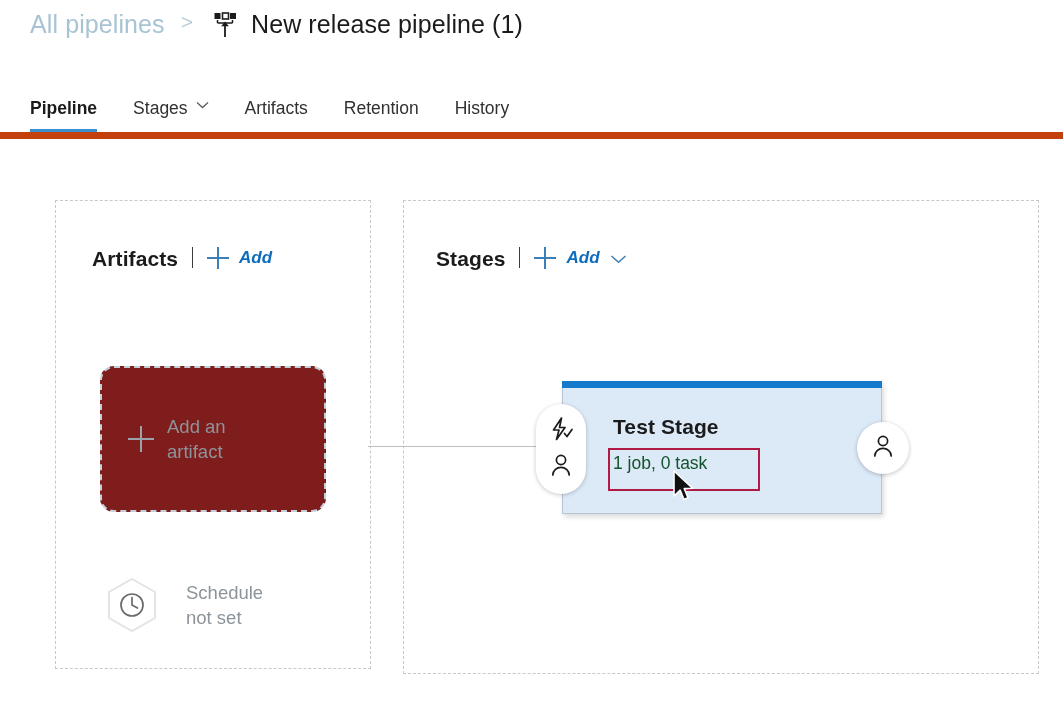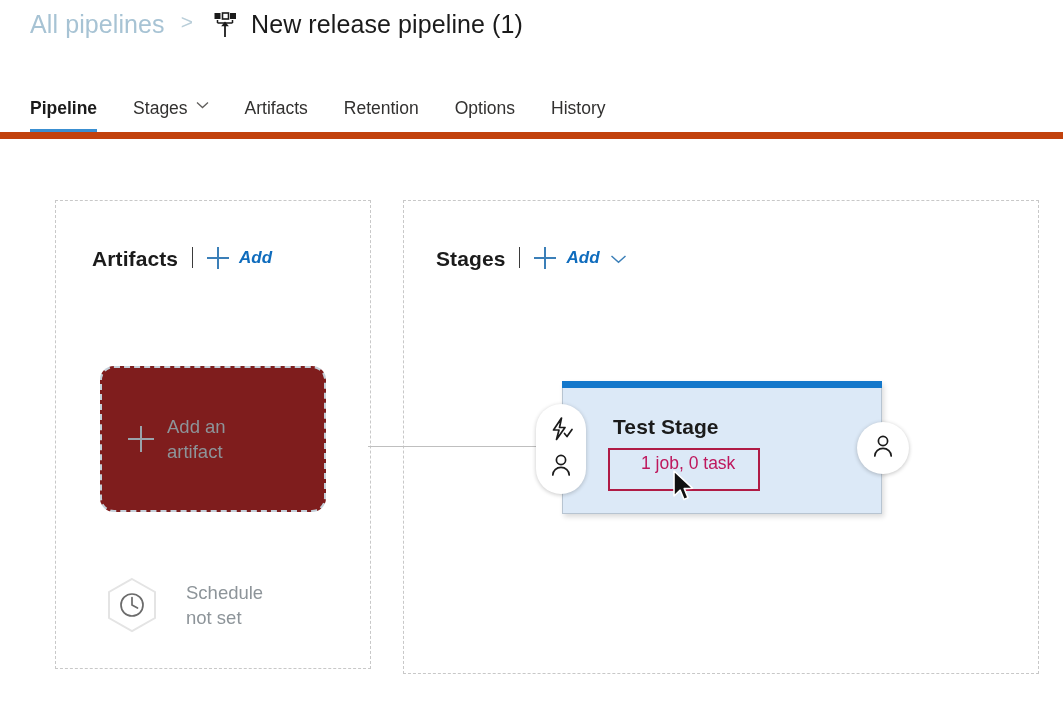--- a/index.html
+++ b/index.html
@@ -289,23 +289,22 @@
     width: 152px;
     height: 43px;
     border: 2px solid #b01b45;
     box-sizing: border-box;
   }
   .stage-jobs {
     position: absolute;
     left: 613px;
     top: 453px;
     font-size: 17.5px;
-    color: #be185d;
-    cursor: pointer;
-    margin-left: 28px;
+    color: #14532d;
+    cursor: pointer;
   }
 
   
   .pre-pill {
     position: absolute;
     left: 536px;
     top: 404px;
     width: 50px;
     height: 90px;
     background: #ffffff;
@@ -377,23 +376,20 @@
         </svg>
       </span>
     </div>
     <div class="tab">
       <span>Artifacts</span>
     </div>
     <div class="tab">
       <span>Retention</span>
     </div>
     <div class="tab">
-      <span>Options</span>
-    </div>
-    <div class="tab">
       <span>History</span>
     </div>
   </div>
 </div>
 
 <div class="artifacts-box"></div>
 
 <div class="section-head artifacts">
   <span class="section-title">Artifacts</span>
   <span class="divider-bar"></span>

